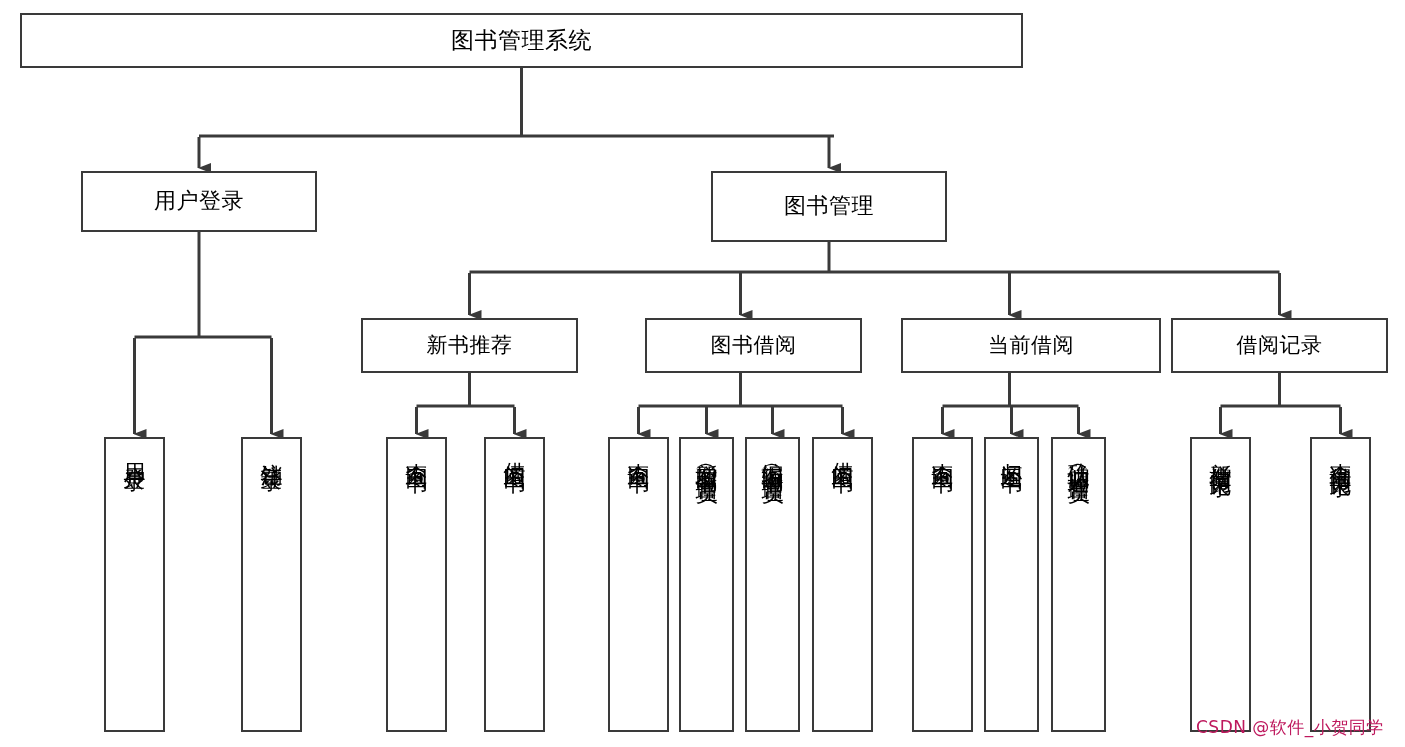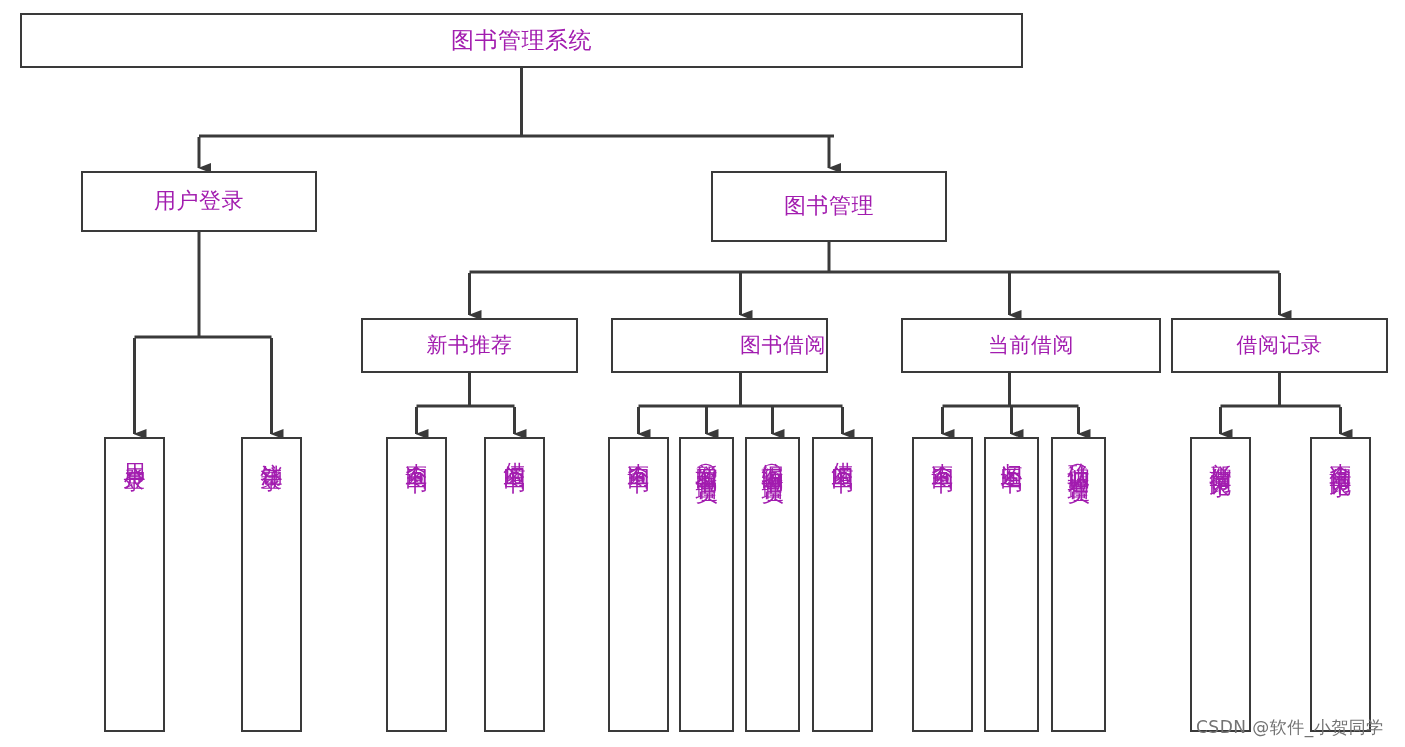--- a/index.html
+++ b/index.html
@@ -27,21 +27,21 @@
     pointer-events: none;
   }
   .node {
     position: absolute;
     box-sizing: border-box;
     background: #ffffff;
     border: 2px solid #3a3a3a;
     display: flex;
     align-items: center;
     justify-content: center;
-    color: #a21caf;
+    color: #000000;
   }
   .node .label {
     display: block;
     text-align: center;
     line-height: 1.12;
     letter-spacing: 0.5px;
     white-space: nowrap;
   }
   
   .node.horiz .label {
@@ -62,21 +62,21 @@
     text-orientation: upright;
     -webkit-text-orientation: upright;
     font-size: 22px;
     line-height: 1.0;
     letter-spacing: 3px;
     white-space: nowrap;
   }
   .watermark {
     position: absolute;
     font-size: 17px;
-    color: #737373;
+    color: #be185d;
     white-space: nowrap;
     letter-spacing: 0.5px;
   }
 </style>
 </head>
 <body>
 
 <div id="canvas">
 
   <svg id="edges" viewBox="0 0 1405 747" width="1405" height="747" xmlns="http://www.w3.org/2000/svg">
@@ -136,21 +136,21 @@
   <div class="node horiz lvl1" style="left: 81px; top: 171px; width: 236px; height: 61px;">
     <span class="label">用户登录</span>
   </div>
   <div class="node horiz lvl1" style="left: 711px; top: 171px; width: 236px; height: 71px;">
     <span class="label">图书管理</span>
   </div>
 
   <div class="node horiz lvl2" style="left: 361px; top: 318px; width: 217px; height: 55px;">
     <span class="label">新书推荐</span>
   </div>
-  <div class="node horiz lvl2" style="left: 611px; top: 318px; width: 217px; height: 55px; justify-content: flex-end;">
+  <div class="node horiz lvl2" style="left: 645px; top: 318px; width: 217px; height: 55px;">
     <span class="label">图书借阅</span>
   </div>
   <div class="node horiz lvl2" style="left: 901px; top: 318px; width: 260px; height: 55px;">
     <span class="label">当前借阅</span>
   </div>
   <div class="node horiz lvl2" style="left: 1171px; top: 318px; width: 217px; height: 55px;">
     <span class="label">借阅记录</span>
   </div>
 
   <div class="node leaf" style="left: 104px; top: 437px; width: 61px; height: 295px;">

